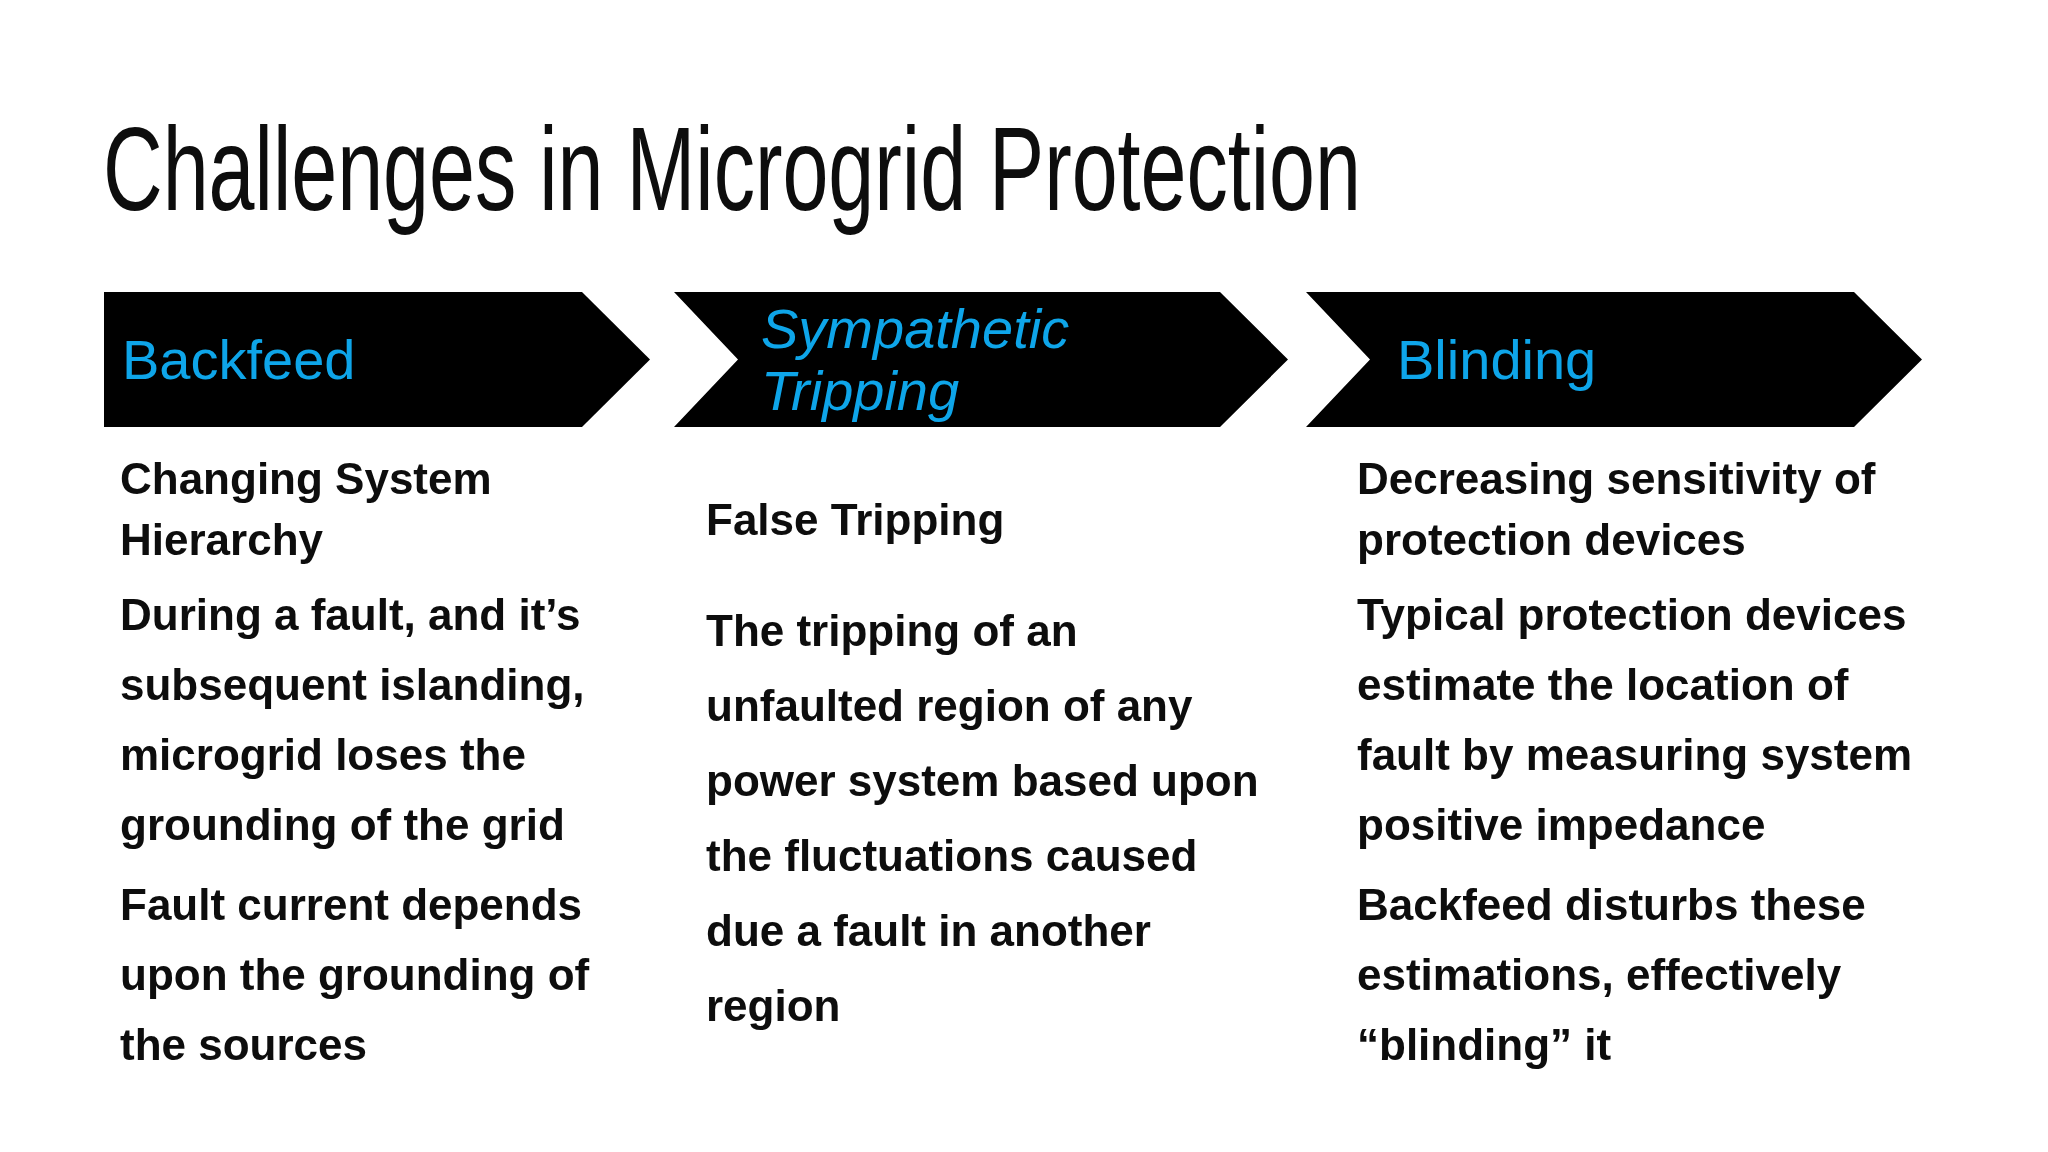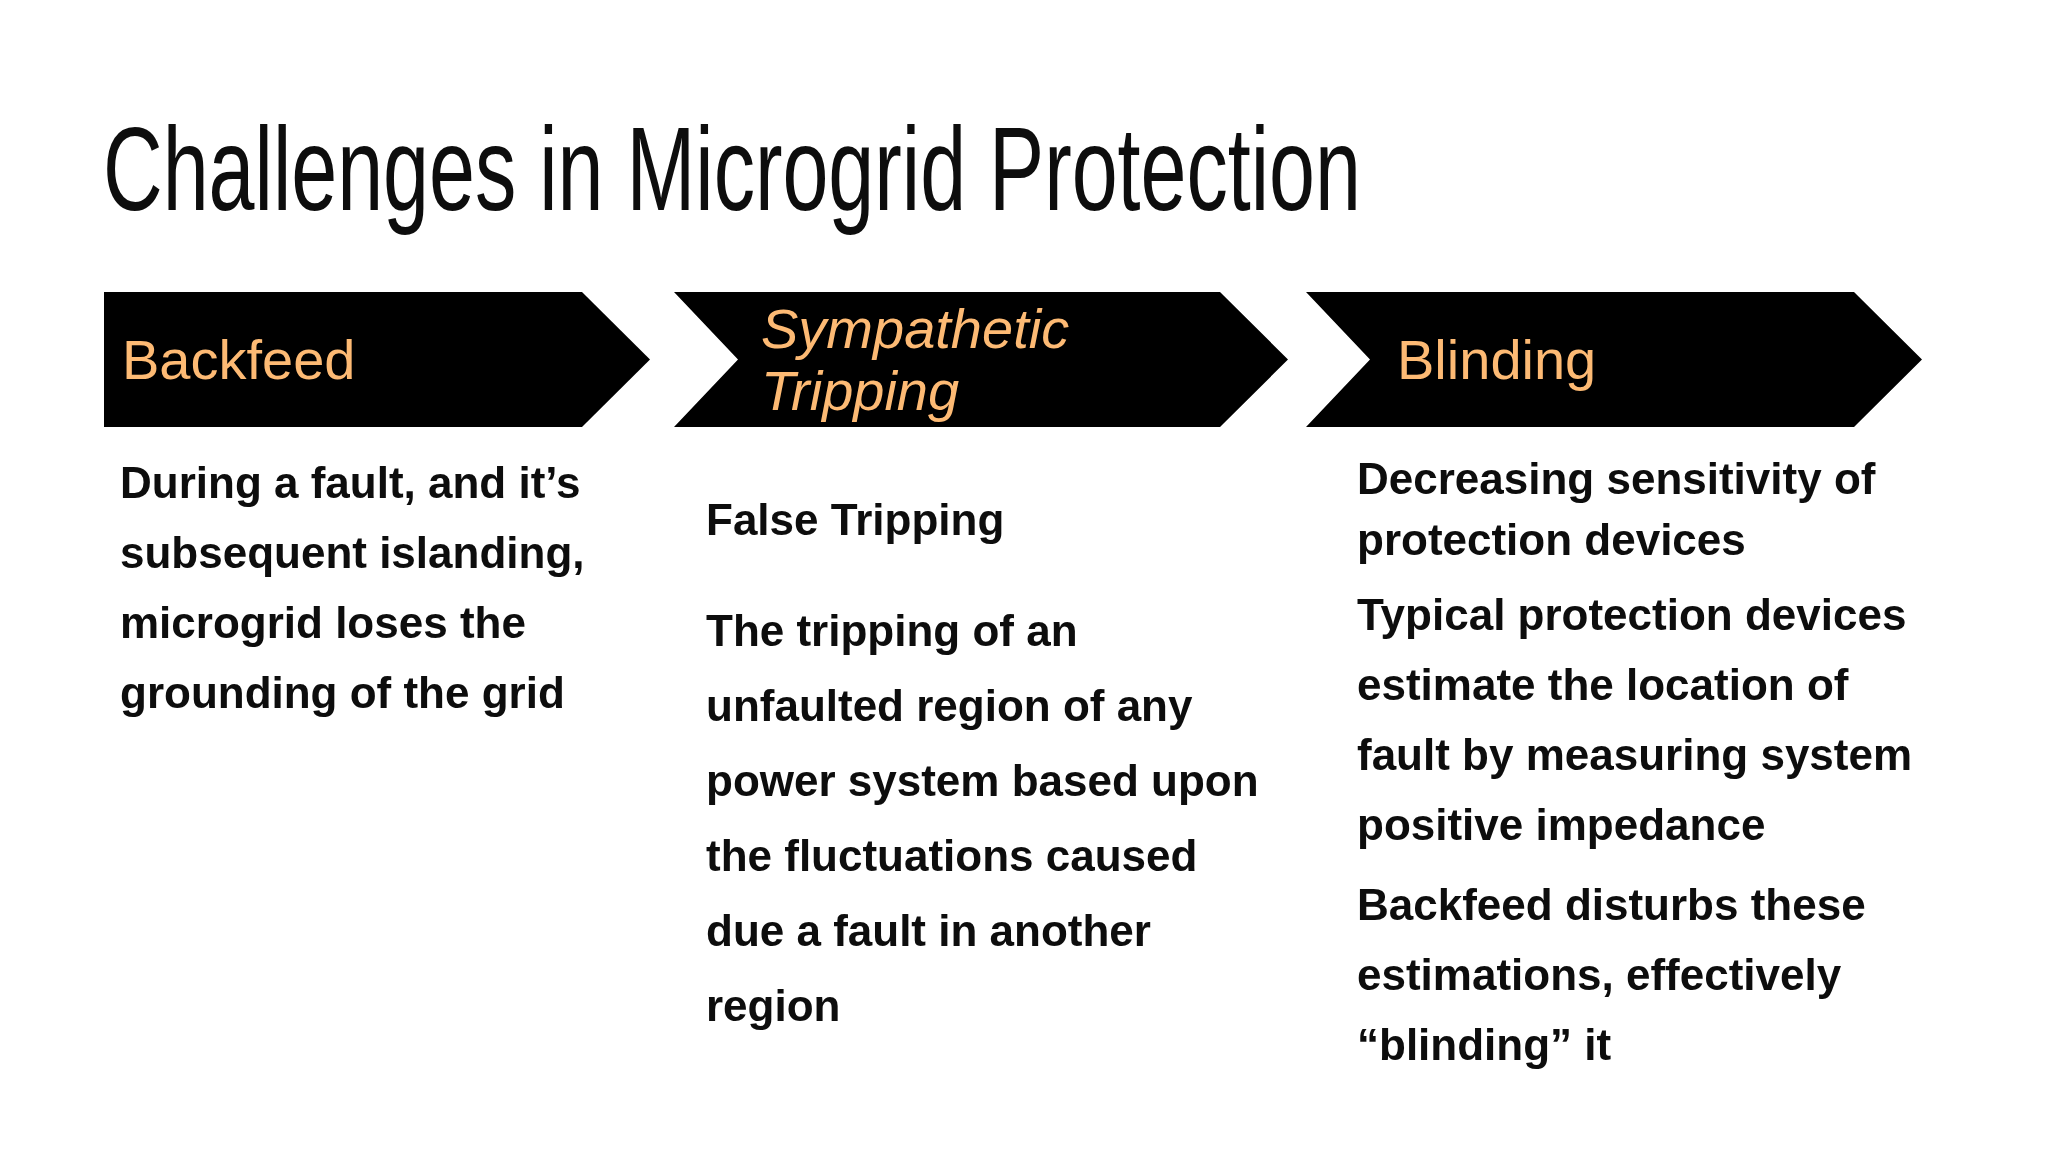--- a/index.html
+++ b/index.html
@@ -29,21 +29,21 @@
     white-space: nowrap;
     transform: scaleX(0.70);
     transform-origin: 0 0;
   }
   
   .arrow {
     position: absolute;
     top: 292px;
     height: 135px;
     background: #000000;
-    color: #fdba74;
+    color: #0ea5e9;
     display: flex;
     align-items: center;
     box-sizing: border-box;
   }
   .alabel {
     font-size: 56px;
     line-height: 62px;
     white-space: pre-line;
   }
   #arrow-1 {
@@ -107,24 +107,29 @@
   <div class="arrow" id="arrow-2">
     <span class="alabel">Sympathetic
 Tripping</span>
   </div>
 
   <div class="arrow" id="arrow-3">
     <span class="alabel">Blinding</span>
   </div>
 
   <div class="col" id="col-1">
+    <h3>Changing System
+Hierarchy</h3>
     <p>During a fault, and it’s
 subsequent islanding,
 microgrid loses the
 grounding of the grid</p>
+    <p>Fault current depends
+upon the grounding of
+the sources</p>
   </div>
 
   <div class="col" id="col-3">
     <h3>Decreasing sensitivity of
 protection devices</h3>
     <p>Typical protection devices
 estimate the location of
 fault by measuring system
 positive impedance</p>
     <p>Backfeed disturbs these

